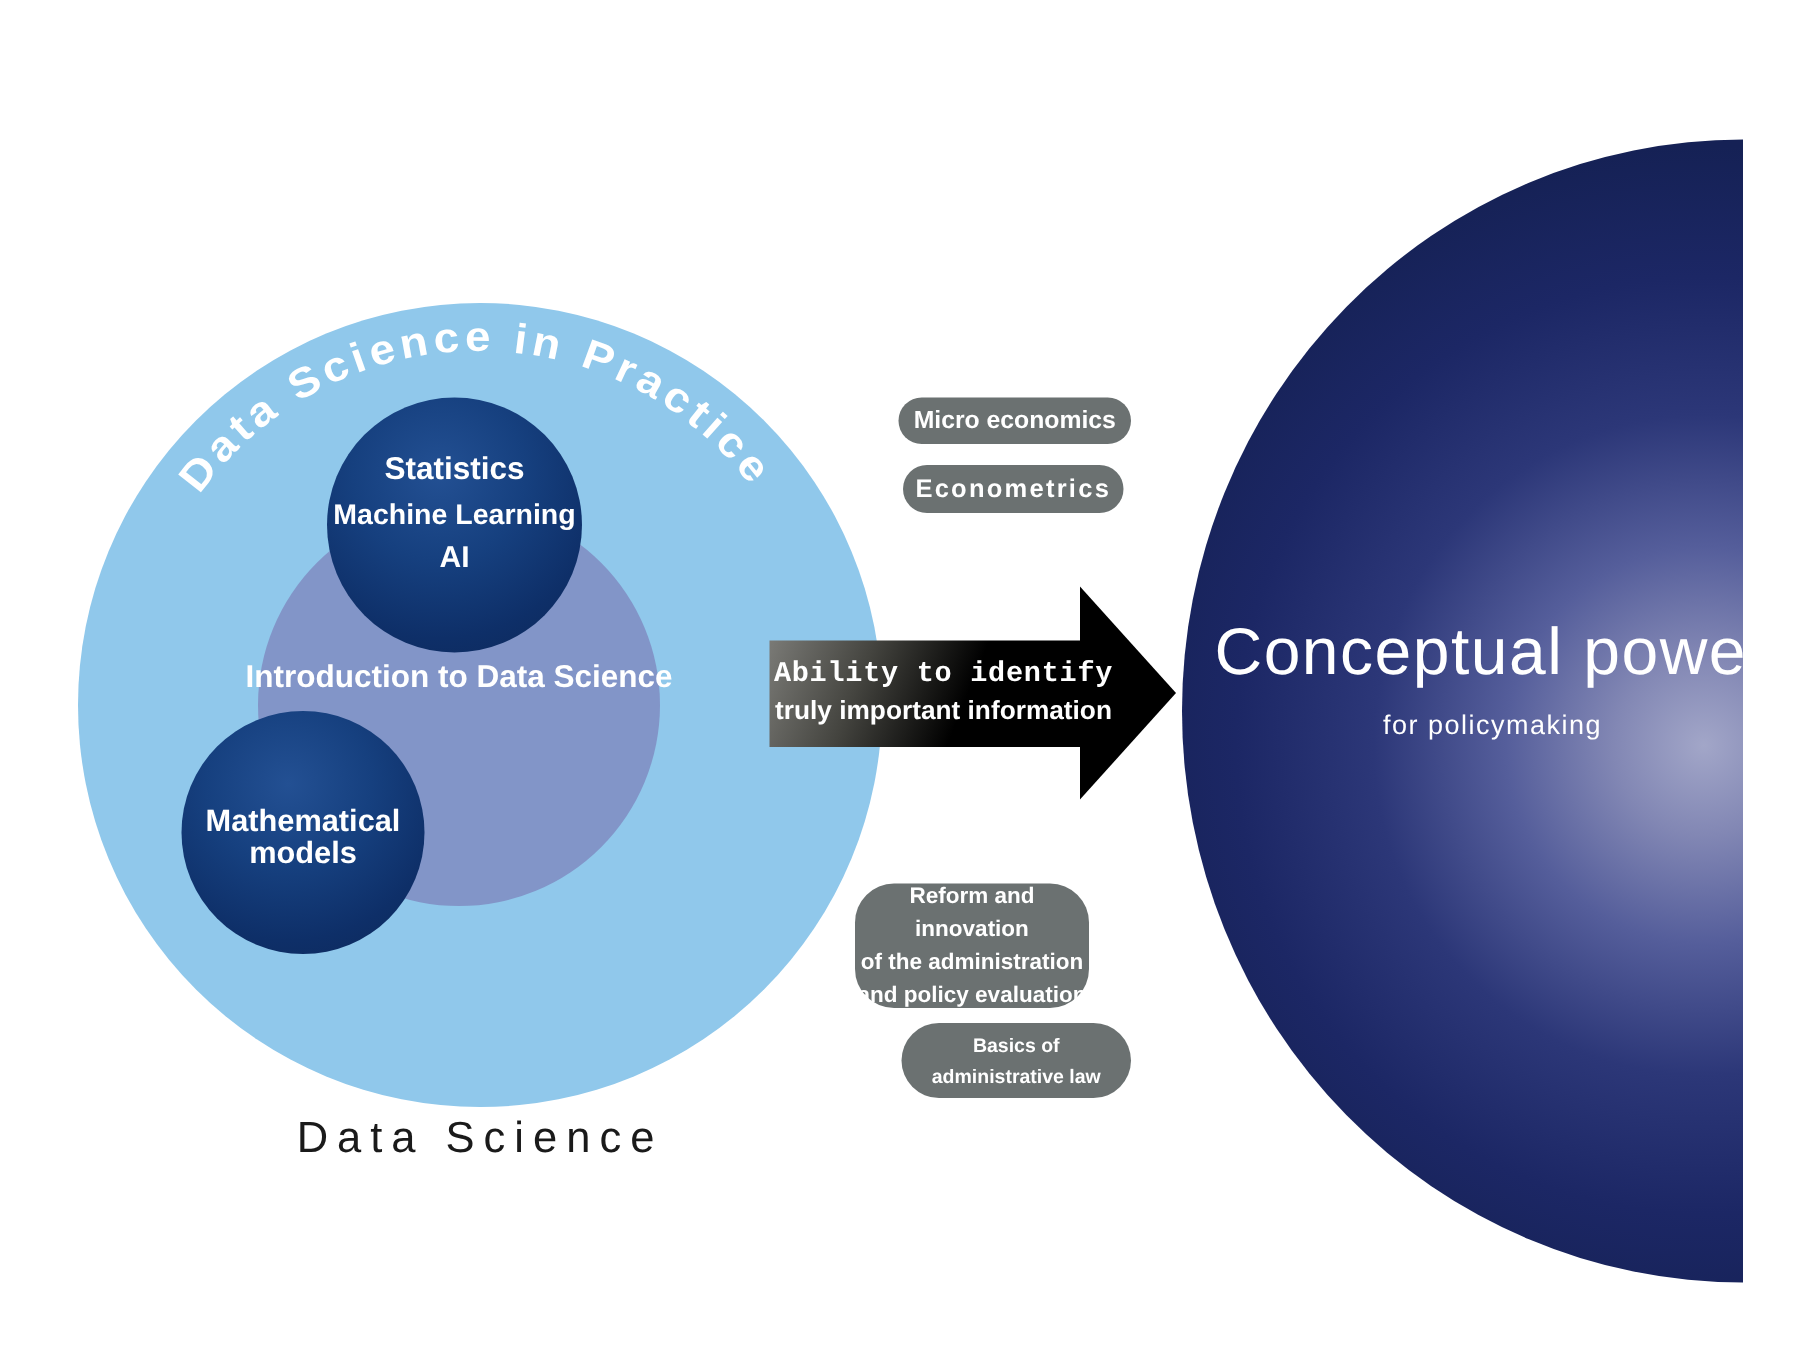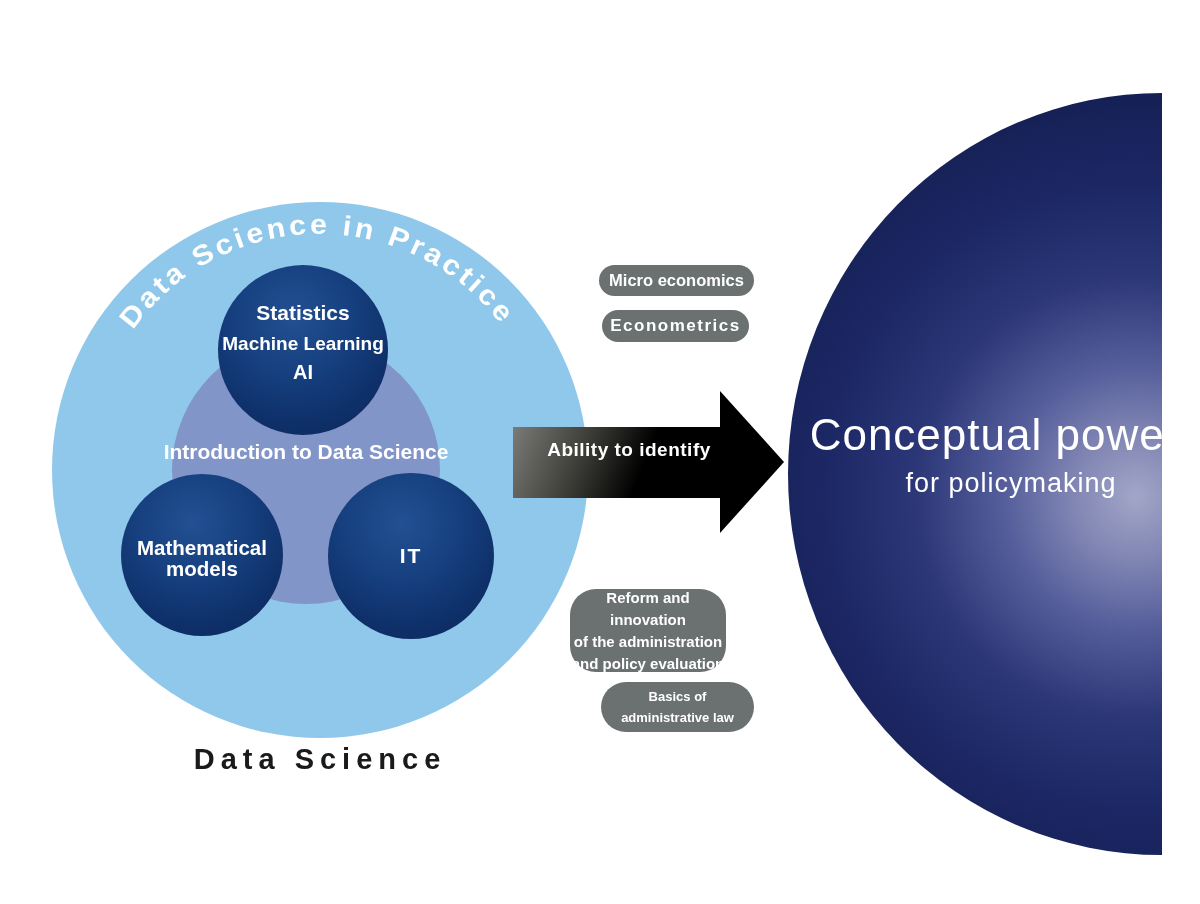--- a/index.html
+++ b/index.html
@@ -25,53 +25,53 @@
   .sphere-top{left:218px;top:265px;width:170px;height:170px;}
   .sphere-top .l1{padding-top:37px;font-size:21px;font-weight:bold;line-height:22px;}
   .sphere-top .l2{margin-top:9px;font-size:19px;font-weight:bold;line-height:21px;}
   .sphere-top .l3{margin-top:8px;font-size:20px;font-weight:bold;line-height:21px;}
   .sphere-left{left:121px;top:474px;width:162px;height:162px;display:flex;align-items:center;justify-content:center;}
   .sphere-left .s-text{font-size:20.5px;font-weight:bold;line-height:21px;white-space:pre-line;padding-top:6px;}
   .sphere-right{left:328px;top:473px;width:166px;height:166px;display:flex;align-items:center;justify-content:center;}
   .sphere-right .s-text{font-size:21px;font-weight:bold;letter-spacing:2px;}
 
   .caption{left:52px;top:743px;width:536px;text-align:center;color:var(--caption-black,#1a1a1a);
-    font-size:29px;font-weight:bold;letter-spacing:6px;z-index:1;}
+    font-size:29px;font-weight:normal;letter-spacing:6px;z-index:1;}
 
   
   .pill{position:absolute;background:var(--pill-gray,#6b7171);color:var(--text-white,#fff);
     display:flex;align-items:center;justify-content:center;text-align:center;
     font-weight:bold;white-space:pre-line;z-index:1;}
   .pill-1{left:599px;top:265px;width:155px;height:31px;border-radius:16px;font-size:16.5px;}
   .pill-2{left:602px;top:310px;width:147px;height:32px;border-radius:16px;font-size:17px;letter-spacing:1.5px;}
   .pill-3{left:597px;top:355px;width:159px;height:30px;border-radius:15px;font-size:15px;}
   .pill-4{left:600px;top:549px;width:155px;height:29px;border-radius:15px;font-size:15px;}
   .pill-5{left:570px;top:589px;width:156px;height:83px;border-radius:26px;font-size:15px;line-height:22px;}
   .pill-6{left:601px;top:682px;width:153px;height:50px;border-radius:25px;font-size:13px;line-height:21px;}
 
   
   .arrow-rect{left:513px;top:427px;width:208px;height:71px;z-index:1;
     background:linear-gradient(112deg,#7a7a76 0%,#44443f 30%,#000 62%);}
   .arrow-head{left:720px;top:391px;width:0;height:0;z-index:1;
     border-top:71px solid transparent;border-bottom:71px solid transparent;
     border-left:64px solid var(--arrow-black,#000);}
   .arrow-label{left:505px;top:438px;width:248px;text-align:center;color:var(--text-white,#fff);
     font-weight:bold;z-index:2;}
-  .arrow-label .a1{font-size:19px;line-height:23px;letter-spacing:0.5px;}
+  .arrow-label .a1{font-size:19px;line-height:23px;letter-spacing:0.5px;font-family:Liberation Mono, monospace;}
   .arrow-label .a2{font-size:17.5px;line-height:24px;}
 
   
   .half-sphere{left:788px;top:93px;width:374px;height:762px;z-index:0;
     border-radius:100% 0 0 100% / 50% 0 0 50%;
     background:radial-gradient(circle 400px at 93% 53%,
       #a2a6c8 0%, #8287b4 15%, #555e9b 33%, #2c3778 55%, #1c2765 78%, #152155 100%);}
   .hs-title{left:788px;top:410px;width:374px;padding-left:20px;box-sizing:content-box;
     text-align:center;color:var(--text-white,#fff);font-size:44px;line-height:50px;letter-spacing:1px;z-index:2;}
-  .hs-sub{left:788px;top:468px;width:374px;padding-left:36px;box-sizing:content-box;
-    text-align:center;color:var(--text-white,#fff);font-size:27px;line-height:30px;letter-spacing:1px;z-index:2;}
+  .hs-sub{left:788px;top:468px;width:374px;padding-left:20px;box-sizing:content-box;
+    text-align:center;color:var(--text-white,#fff);font-size:18px;line-height:30px;letter-spacing:1px;z-index:2;}
 </style>
 </head>
 <body>
 
 <div class="canvas">
 
   <div class="abs big-circle"></div>
 
   <svg class="abs arc-svg" width="640" height="400" viewBox="0 0 640 400">
     <defs>
@@ -87,38 +87,36 @@
 
   <div class="abs sphere sphere-top">
     <div class="l1">Statistics</div>
     <div class="l2">Machine Learning</div>
     <div class="l3">AI</div>
   </div>
   <div class="abs sphere sphere-left">
     <div class="s-text">Mathematical
 models</div>
   </div>
-  <div class="abs sphere sphere-right">
-    <div class="s-text">IT</div>
-  </div>
 
   <div class="abs caption">Data Science</div>
 
   <div class="pill pill-1">Micro economics</div>
   <div class="pill pill-2">Econometrics</div>
 
   <div class="pill pill-5">Reform and innovation
 of the administration
 and policy evaluation</div>
   <div class="pill pill-6">Basics of
 administrative law</div>
 
   <div class="abs arrow-rect"></div>
   <div class="abs arrow-head"></div>
   <div class="abs arrow-label">
     <div class="a1">Ability to identify</div>
+    <div class="a2">truly important information</div>
   </div>
 
   <div class="abs half-sphere"></div>
   <div class="abs hs-title">Conceptual power</div>
   <div class="abs hs-sub">for policymaking</div>
 
 </div>
 
 </body></html>

